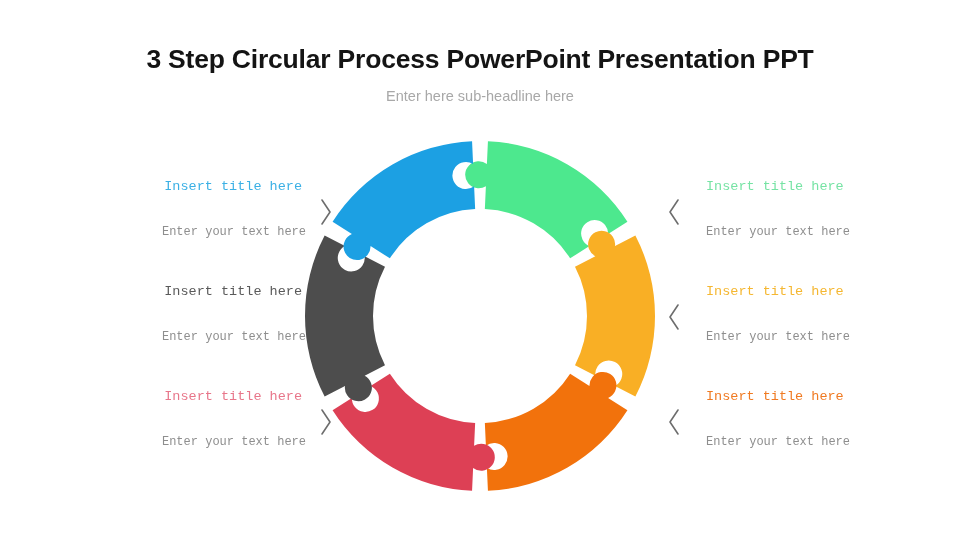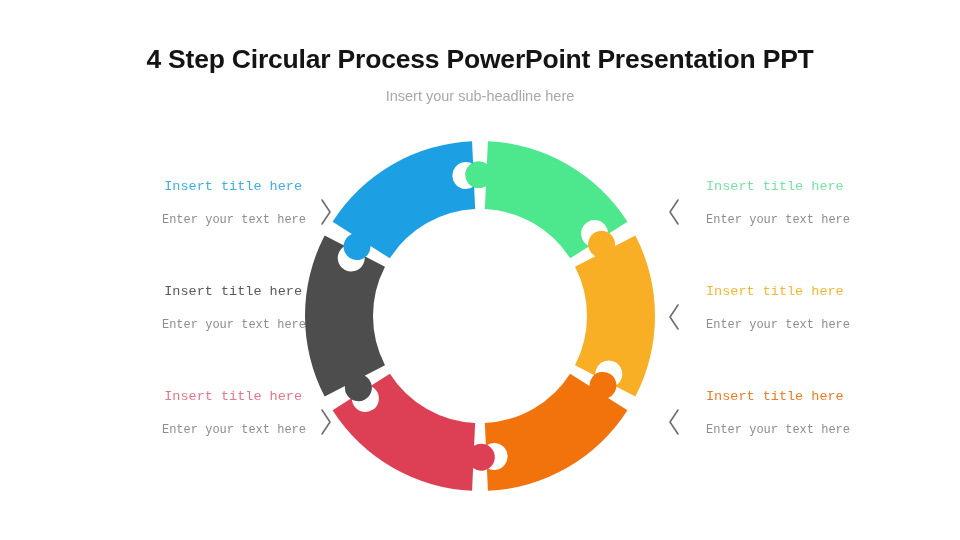--- a/index.html
+++ b/index.html
@@ -66,21 +66,21 @@
   .label-title {
     font-size: 13.5px;
     line-height: 1;
     white-space: nowrap;
   }
   .label-text {
     font-size: 12px;
     color: #8e8e8e;
     line-height: 1;
     white-space: nowrap;
-    margin-top: 20px;
+    margin-top: 32px;
   }
   
   #col-left .label-block { text-align: right; }
   #col-left .label-title { padding-right: 4px; }
   #col-left .label-text  { padding-right: 0px; }
   
   #col-right .label-block { text-align: left; }
   #col-right .label-title { padding-left: 6px; }
   #col-right .label-text  { padding-left: 6px; }
 
@@ -92,22 +92,22 @@
     color: #6d6d6d;
   }
   #col-left .chevron  { right: -28px; }
   #col-right .chevron { left: -34px; }
   .chevron svg { display:block; width:16px; height:30px; }
 </style>
 </head>
 <body>
 
 <div id="header">
-  <div id="page-title">4 Step Circular Process PowerPoint Presentation PPT</div>
-  <div id="page-subtitle">Insert your sub-headline here</div>
+  <div id="page-title">3 Step Circular Process PowerPoint Presentation PPT</div>
+  <div id="page-subtitle">Enter here sub-headline here</div>
 </div>
 
 <div id="col-left" class="label-col">
 
   <div class="label-block">
     <div class="label-title" style="color: rgb(59, 176, 229);">Insert  title here</div>
     <div class="label-text">Enter your text here</div>
     <span class="chevron">
       <svg viewBox="0 0 16 30">
           <path d="M4 3 L12 15 L4 27" fill="none" stroke="currentColor" stroke-width="1.6" stroke-linecap="round" stroke-linejoin="round"></path>

